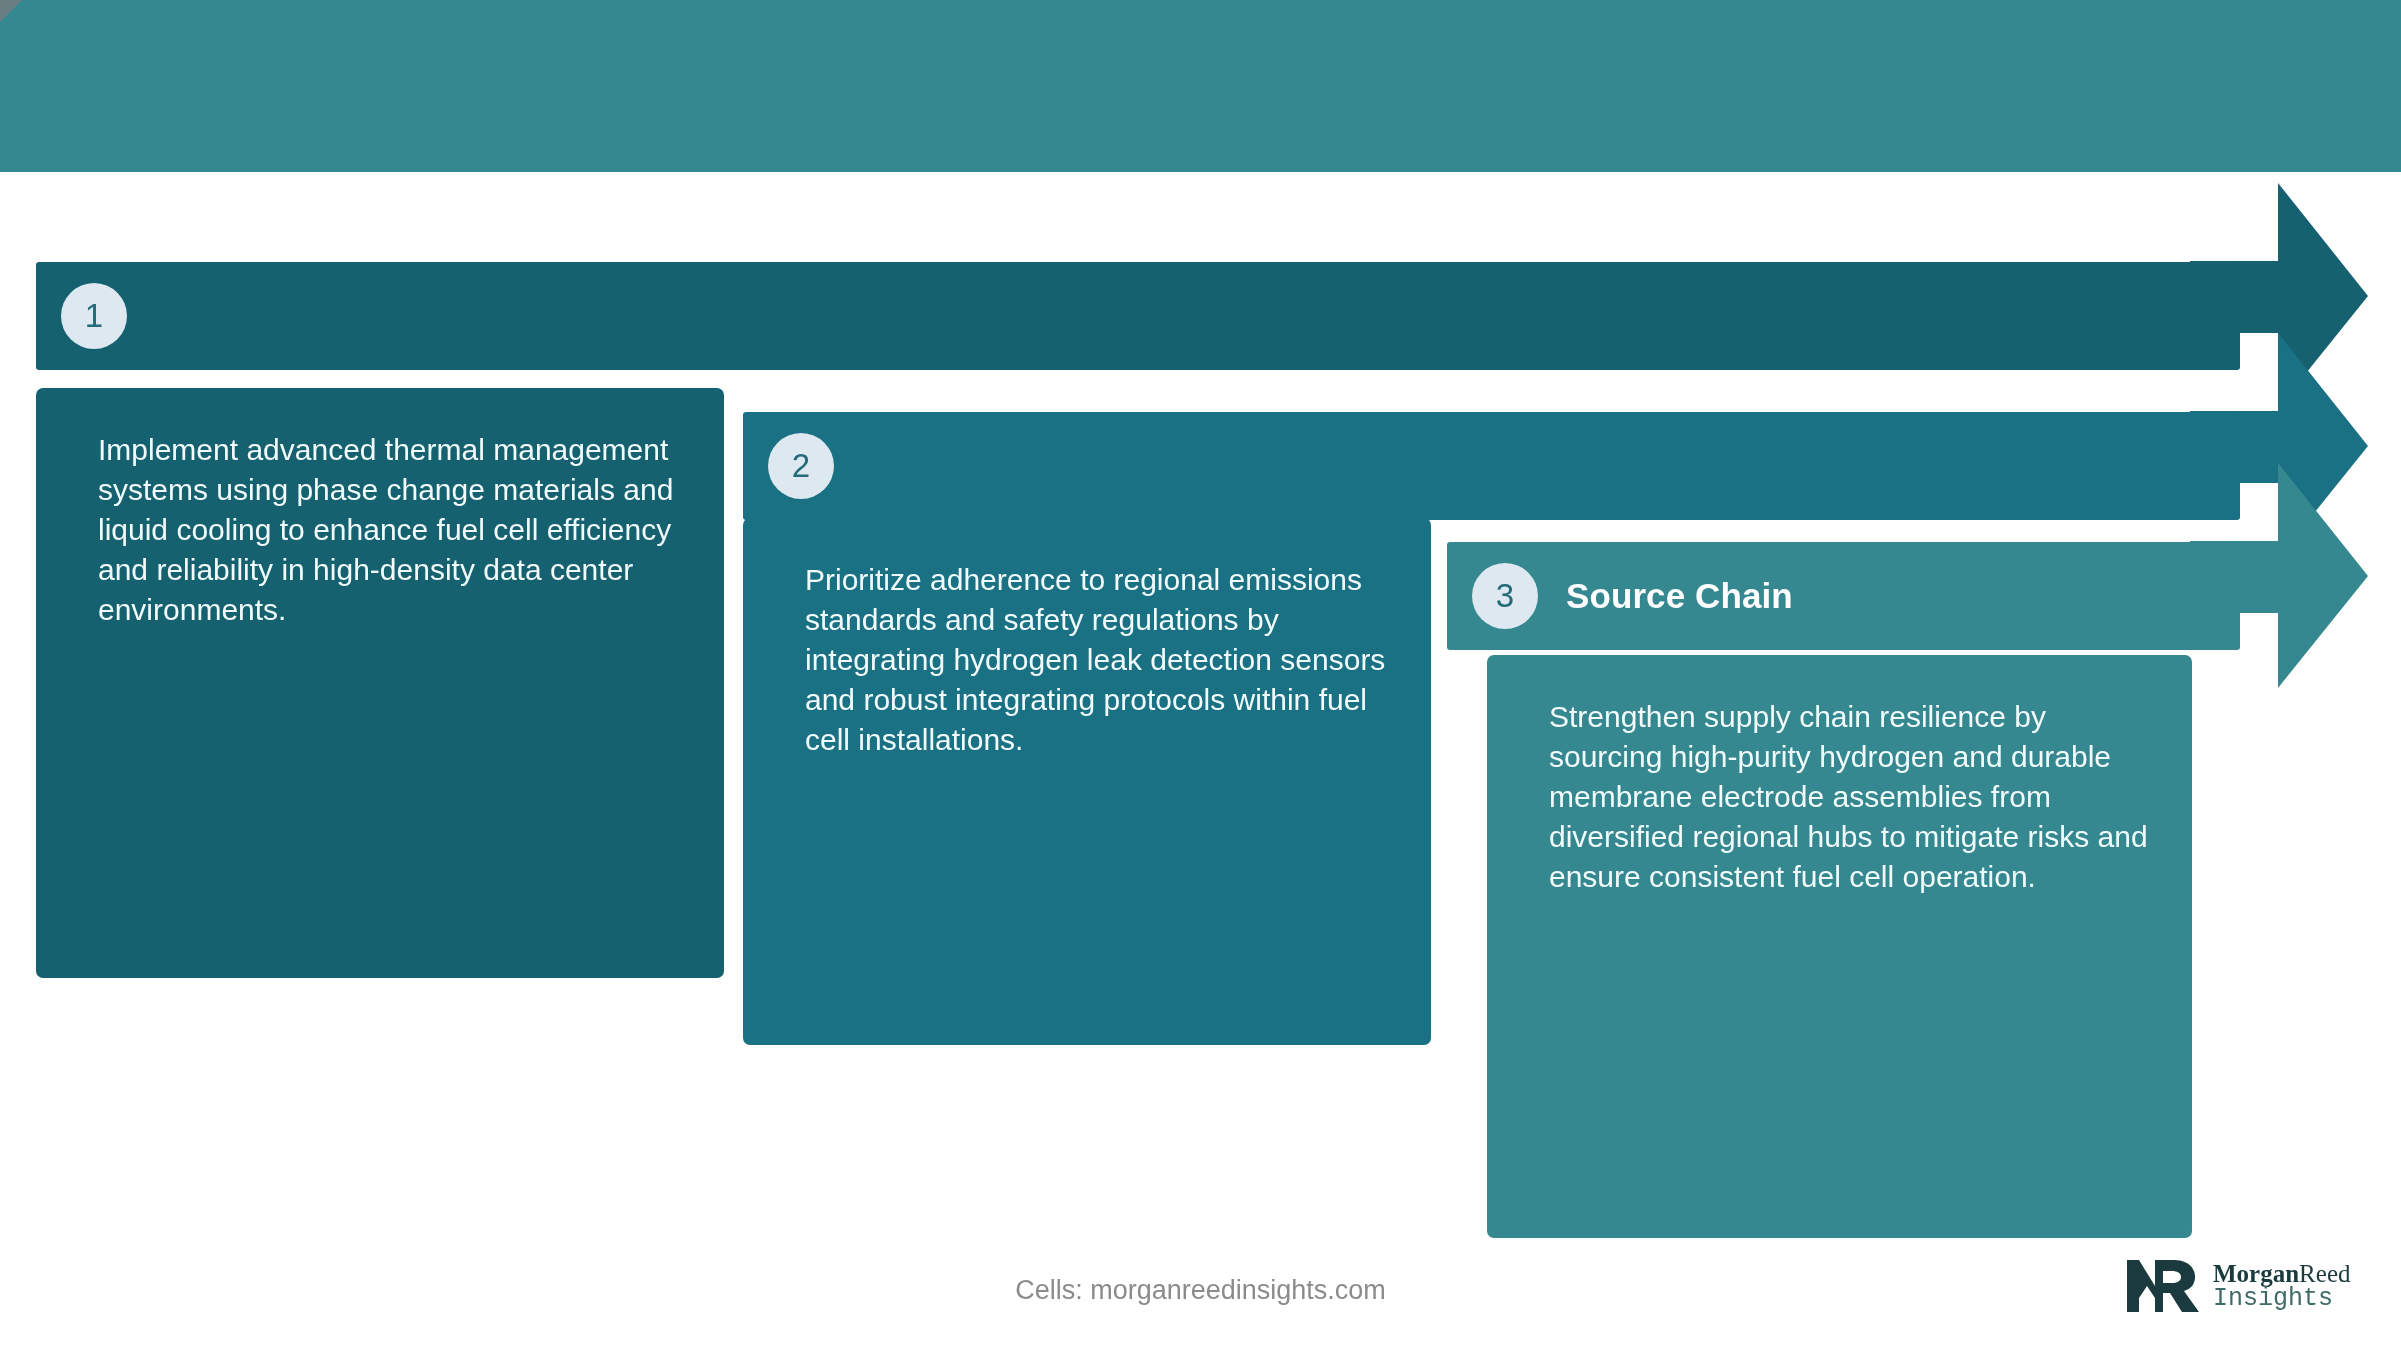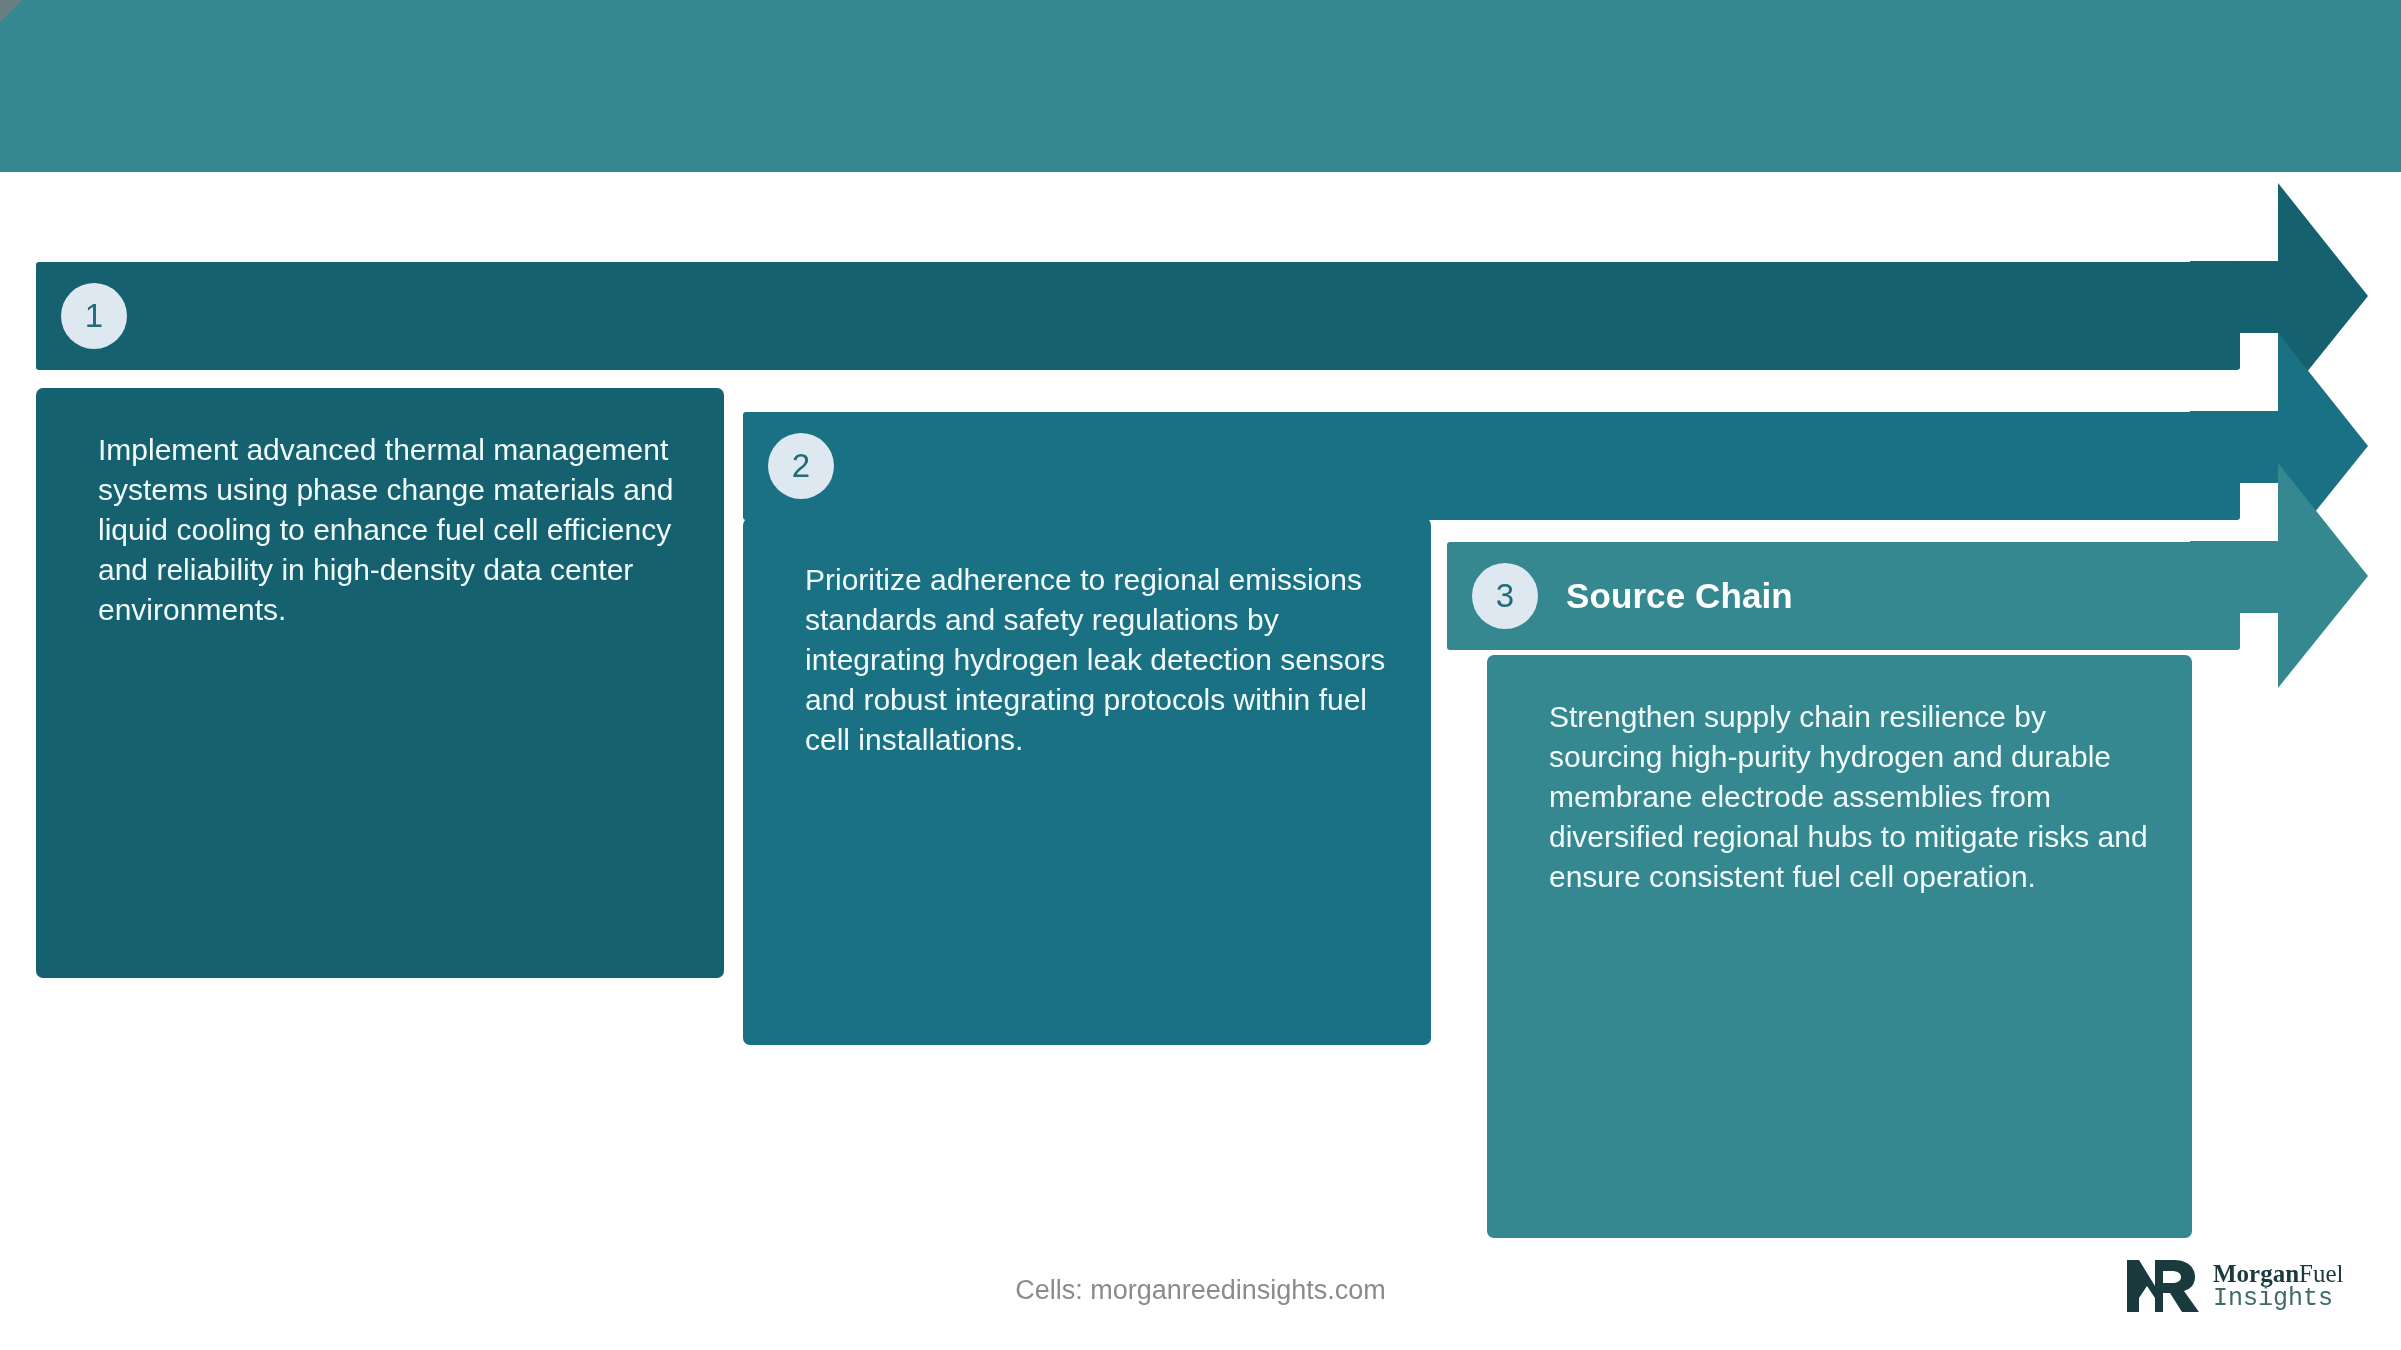--- a/index.html
+++ b/index.html
@@ -195,16 +195,16 @@
 </div>
 
 <div id="source-note">Cells: morganreedinsights.com</div>
 
 <div id="logo-wrap">
   <svg id="logo-mark" width="76" height="56" viewBox="0 0 76 56">
     <path d="M2 54 L2 2 L14 2 L30 28 L30 10 L30 2 L49 2 C62 2 70 9 70 19 C70 26 66 31 59 33 L74 54 L57 54 L45 35 L38 35 L38 54 L30 54 L30 40 L22 28 L14 40 L14 54 Z
              M38 13 L38 25 L47 25 C52 25 56 23 56 19 C56 15 52 13 47 13 Z" fill="#1b3a3d"></path>
   </svg>
   <div id="logo-text">
-    <div id="logo-line-1"><b>Morgan</b><span class="thin">Fuel</span></div>
+    <div id="logo-line-1"><b>Morgan</b><span class="thin">Reed</span></div>
     <div id="logo-line-2">Insights</div>
   </div>
 </div>
 
 </body></html>

